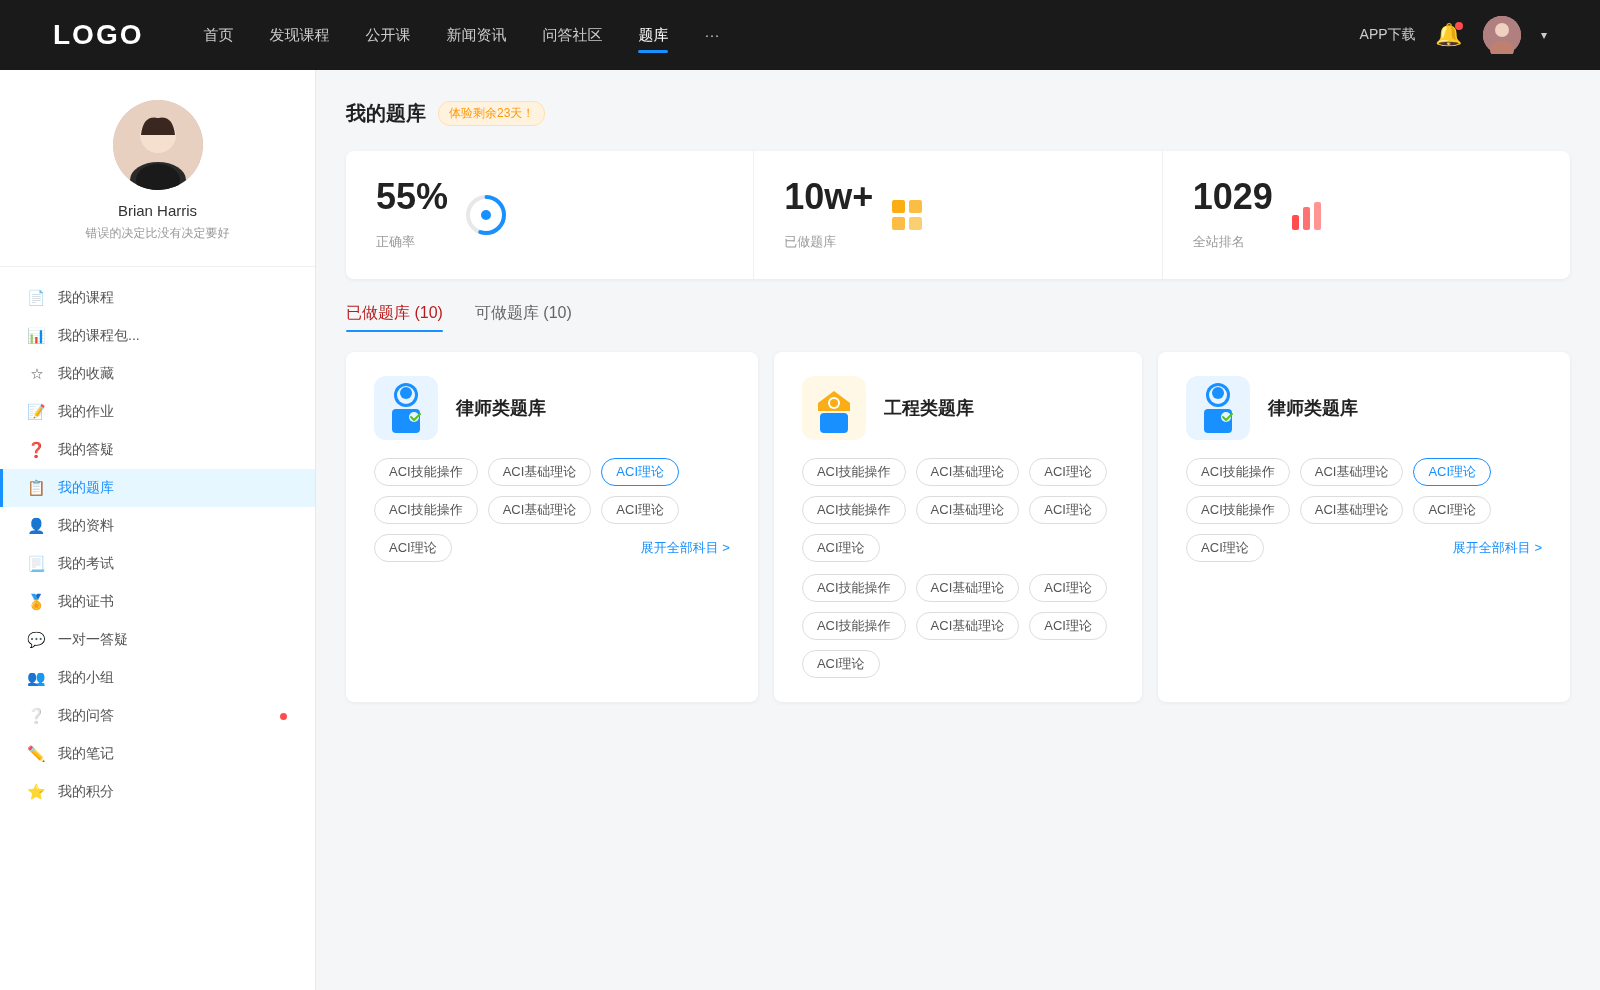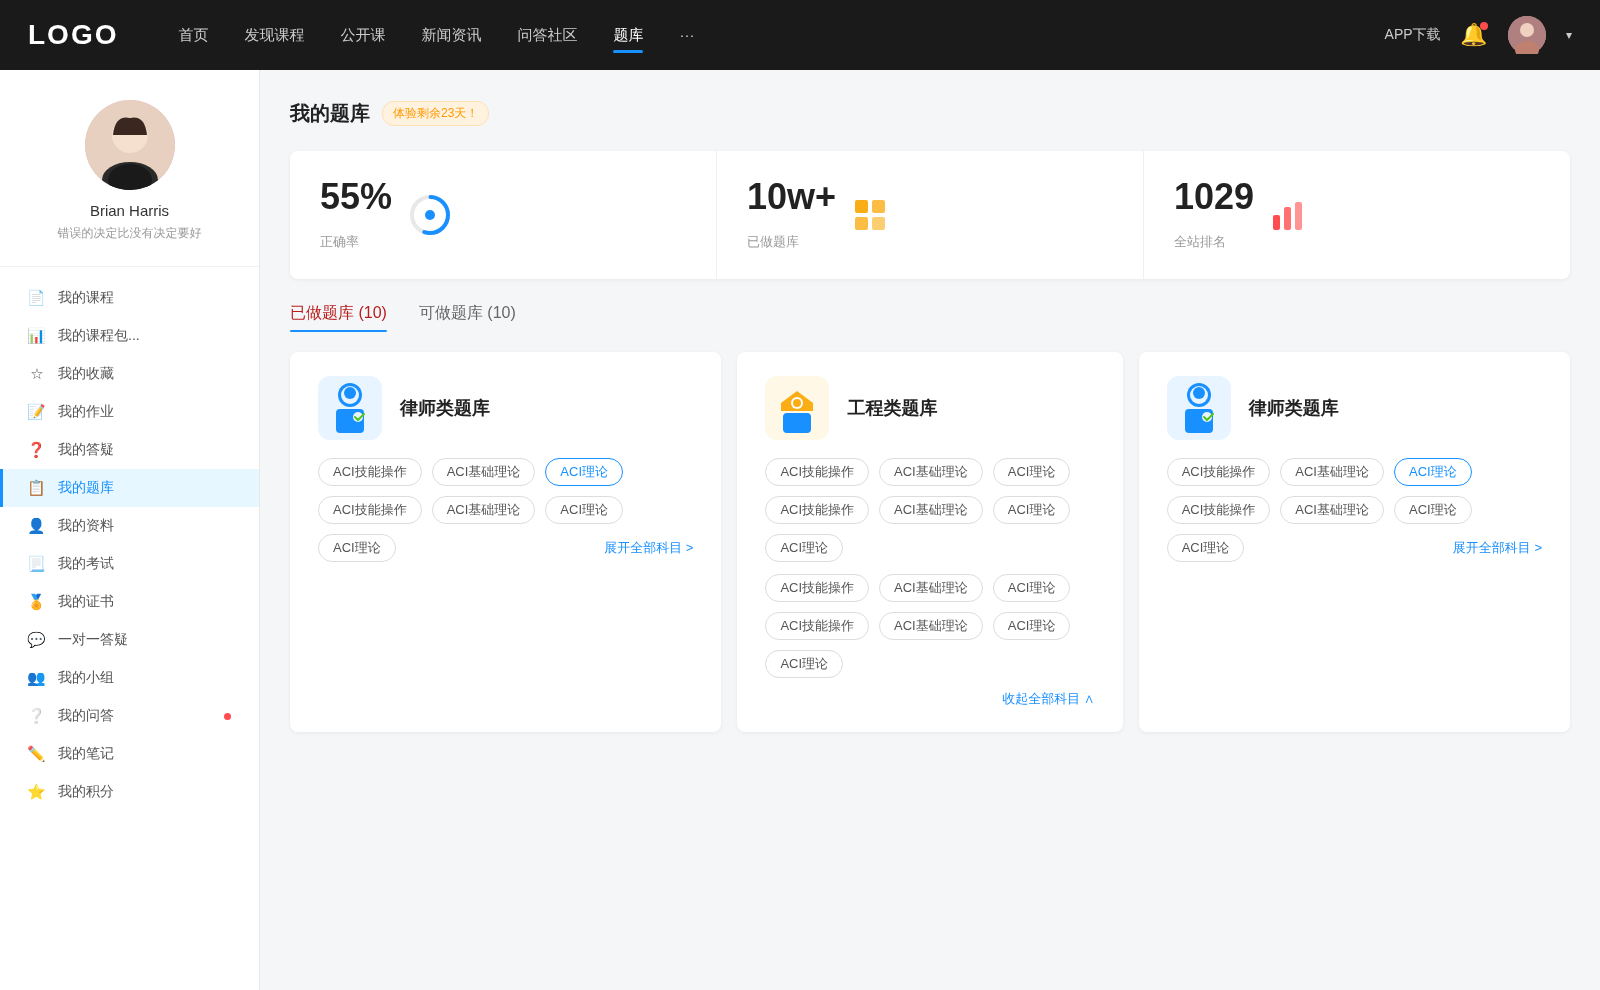--- a/index.html
+++ b/index.html
@@ -4,21 +4,21 @@
   <style>
     * { box-sizing: border-box; margin: 0; padding: 0; }
     body { font-family: -apple-system, BlinkMacSystemFont, "PingFang SC", "Microsoft YaHei", sans-serif; background: #f0f2f5; color: #333; }
 
     
     .navbar {
       background: #1a1a1a;
       height: 70px;
       display: flex;
       align-items: center;
-      padding: 0 28px;
+      padding: 0 53px;
       position: fixed;
       top: 0; left: 0; right: 0;
       z-index: 100;
     }
     .nav-logo {
       color: #fff;
       font-size: 28px;
       font-weight: bold;
       letter-spacing: 2px;
       margin-right: 60px;
@@ -78,21 +78,21 @@
 
     
     .layout {
       display: flex;
       margin-top: 70px;
       min-height: calc(100vh - 70px);
     }
 
     
     .sidebar {
-      width: 260px;
+      width: 316px;
       background: #fff;
       flex-shrink: 0;
       padding: 30px 0;
       border-right: 1px solid #e8e8e8;
     }
     .sidebar-profile {
       display: flex;
       flex-direction: column;
       align-items: center;
       padding: 0 20px 24px;
@@ -541,21 +541,20 @@
           </div>
           <div class="bank-tags-row">
             <span class="bank-tag">ACI技能操作</span>
             <span class="bank-tag">ACI基础理论</span>
             <span class="bank-tag">ACI理论</span>
             <span class="bank-tag">ACI技能操作</span>
             <span class="bank-tag">ACI基础理论</span>
             <span class="bank-tag">ACI理论</span>
             <span class="bank-tag">ACI理论</span>
           </div>
-          <div class="bank-collapse">收起全部科目 ∧</div>
   </div>
         <div class="bank-card">
     <div class="bank-card-header">
       <div class="bank-icon" style="background:#e8f4ff">
               <svg width="48" height="54" viewBox="0 0 48 54">
     <circle cx="24" cy="14" r="12" fill="#1890ff"></circle>
     <circle cx="24" cy="14" r="9" fill="#e8f4ff"></circle>
     <circle cx="24" cy="12" r="6" fill="#1890ff"></circle>
     <rect x="10" y="28" width="28" height="24" rx="4" fill="#1890ff"></rect>
     <circle cx="32" cy="36" r="5" fill="#fff" opacity="0.9"></circle>

